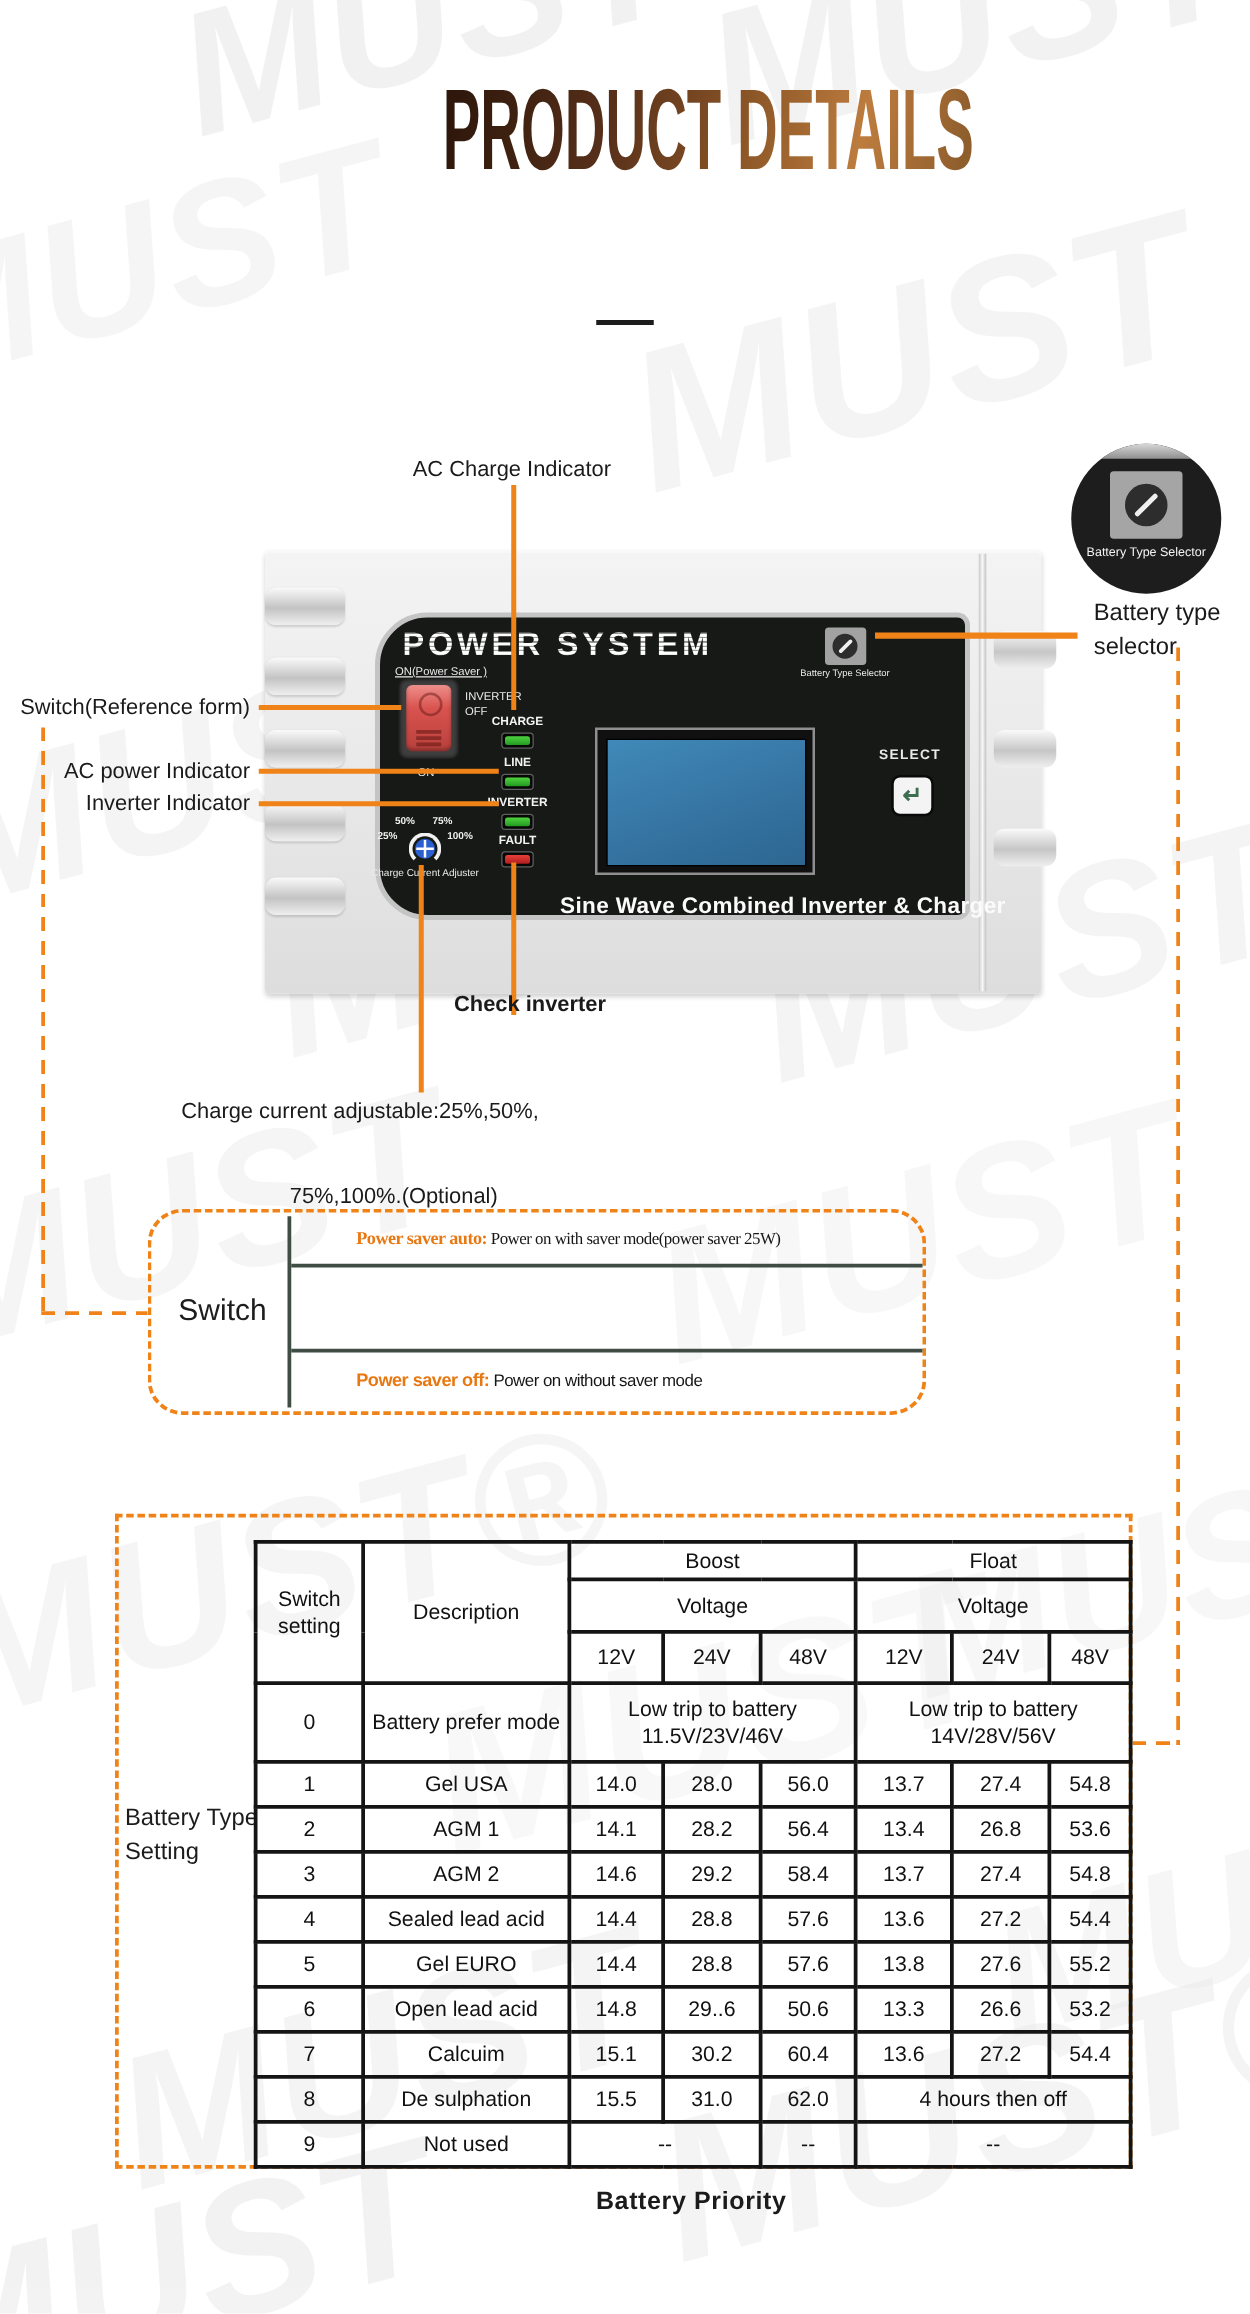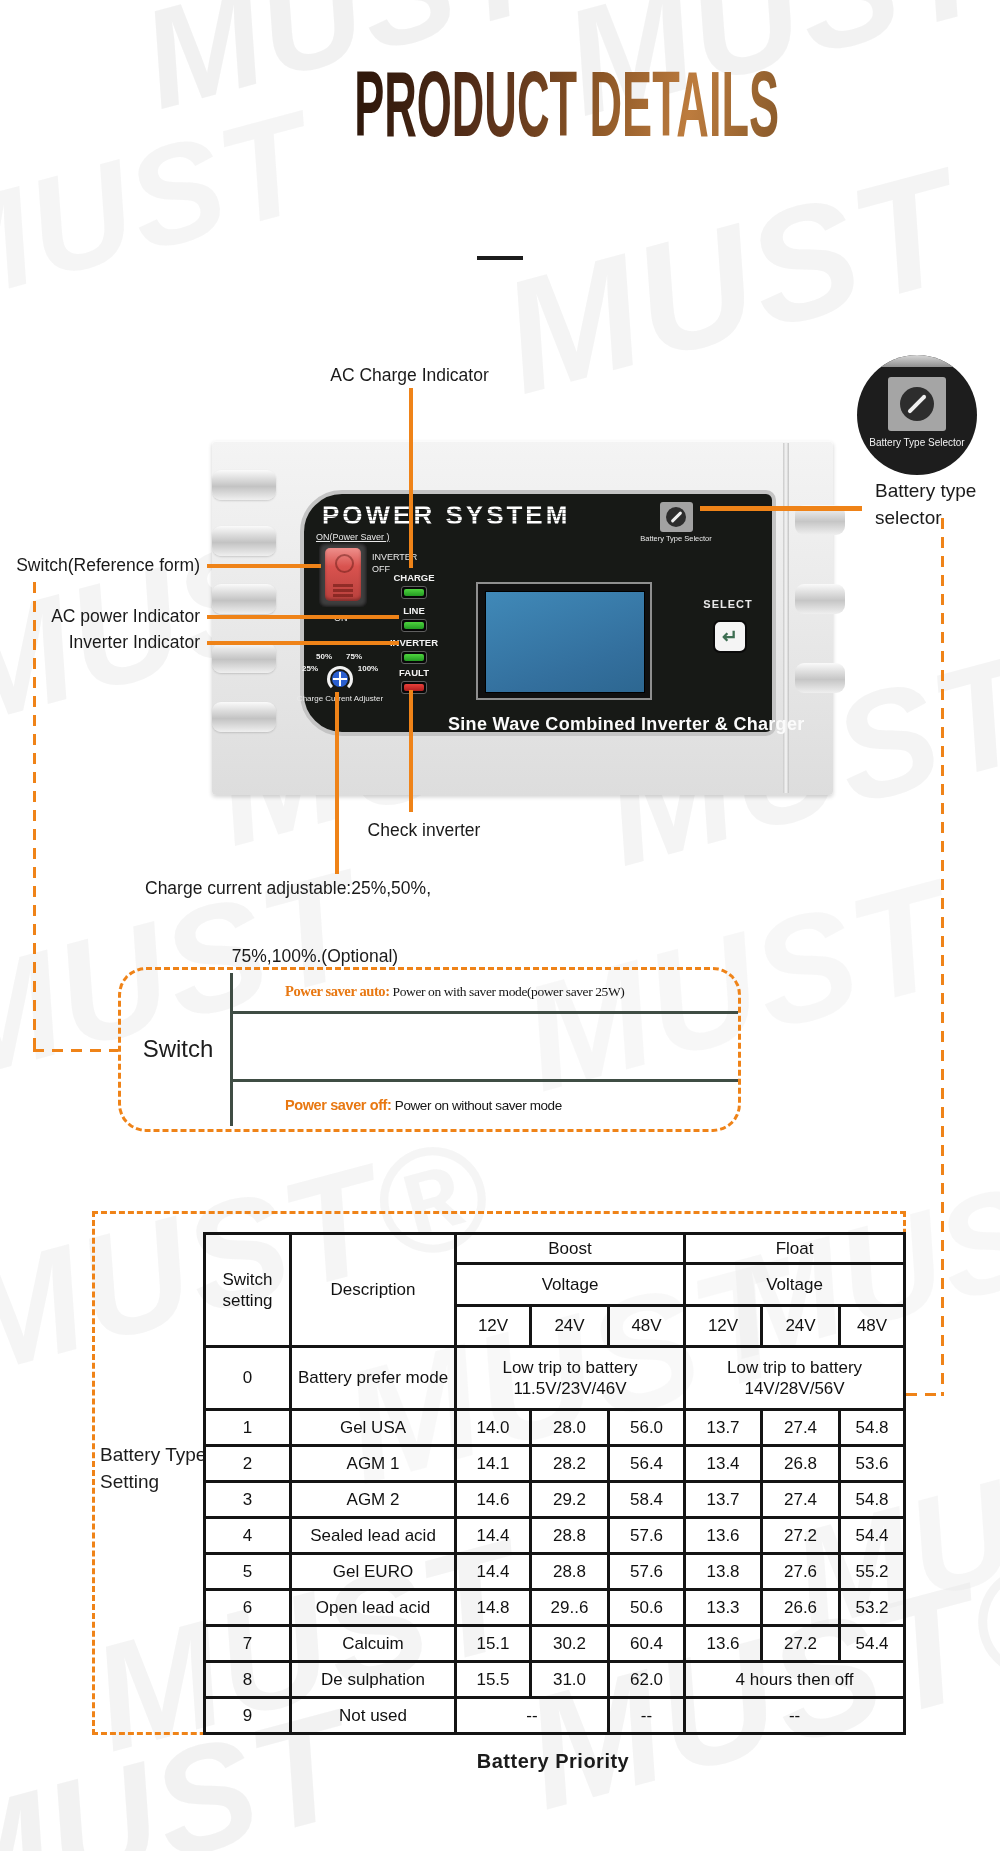--- a/index.html
+++ b/index.html
@@ -247,21 +247,21 @@
   <div class="abs dash-h" style="left:906px;top:1393px;width:38px;"></div>
 
   <div class="abs lbl center" style="left:307px;top:365px;width:205px;">AC Charge Indicator</div>
   <div class="abs lbl right" style="left:0;top:555px;width:200px;">Switch(Reference form)</div>
   <div class="abs lbl right" style="left:0;top:606px;width:200px;">AC power Indicator</div>
   <div class="abs lbl right" style="left:0;top:632px;width:200px;">Inverter Indicator</div>
   <div class="abs" style="left:875px;top:478px;font-size:19px;line-height:1.4;color:#1a1a1a;">
     <span>Battery type</span><br>
     <span>selector</span>
   </div>
-  <div class="abs lbl center" style="left:344px;top:820px;width:160px;">Check inverter</div>
+  <div class="abs lbl center" style="left:344px;top:793px;width:160px;font-weight:bold;">Check inverter</div>
   <div class="abs lbl center" style="left:145px;top:878px;width:280px;">Charge current adjustable:25%,50%,</div>
   <div class="abs lbl center" style="left:175px;top:906px;width:280px;margin-top:40px;">75%,100%.(Optional)</div>
 
   <div class="abs switch-box"></div>
   <div class="abs sb-label">Switch</div>
   <div class="abs sb-vline"></div>
   <div class="abs sb-hline" style="top:1011px;"></div>
   <div class="abs sb-hline" style="top:1079px;"></div>
   <div class="abs sb-row" style="top:982px;font-family:Liberation Serif, serif;">
     <span class="sb-term">Power saver auto:</span><span> Power on with saver mode(power saver 25W)</span>

